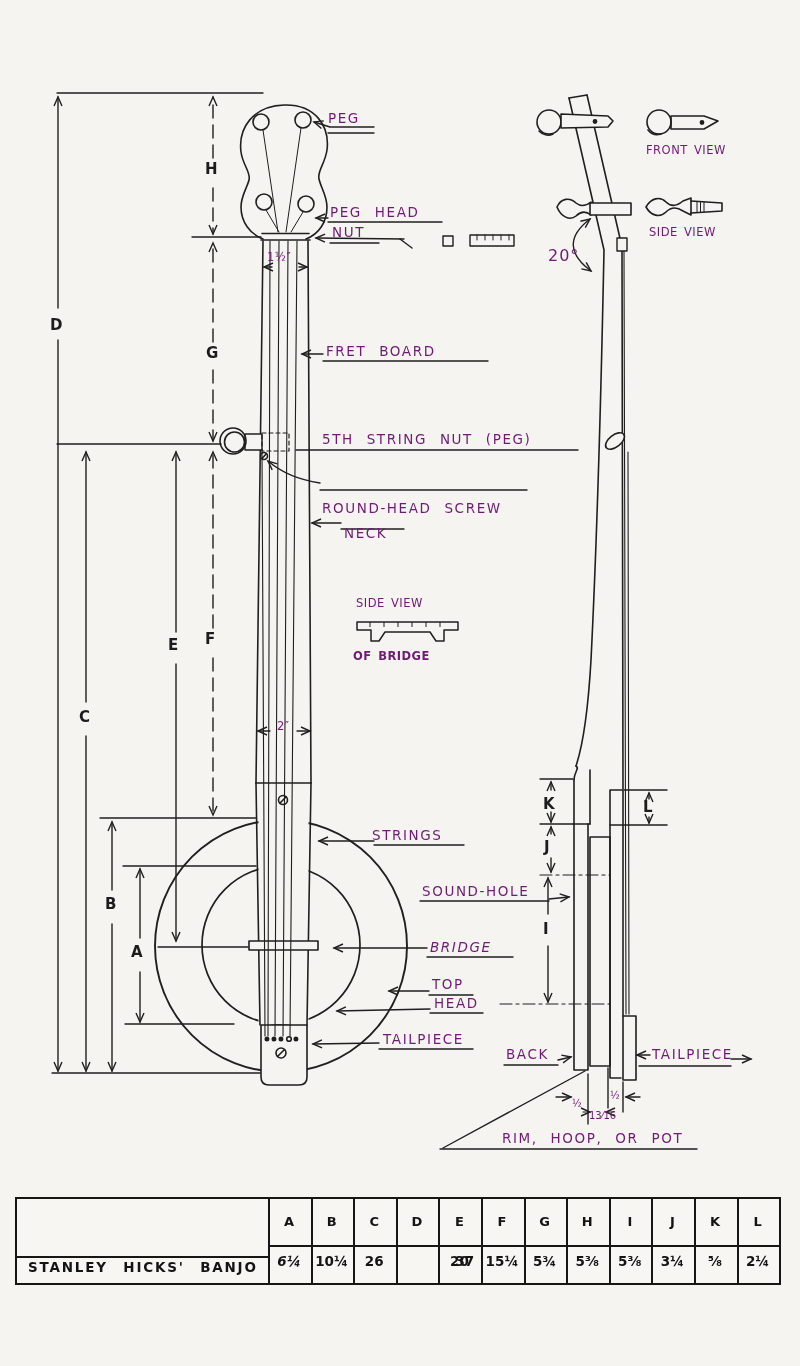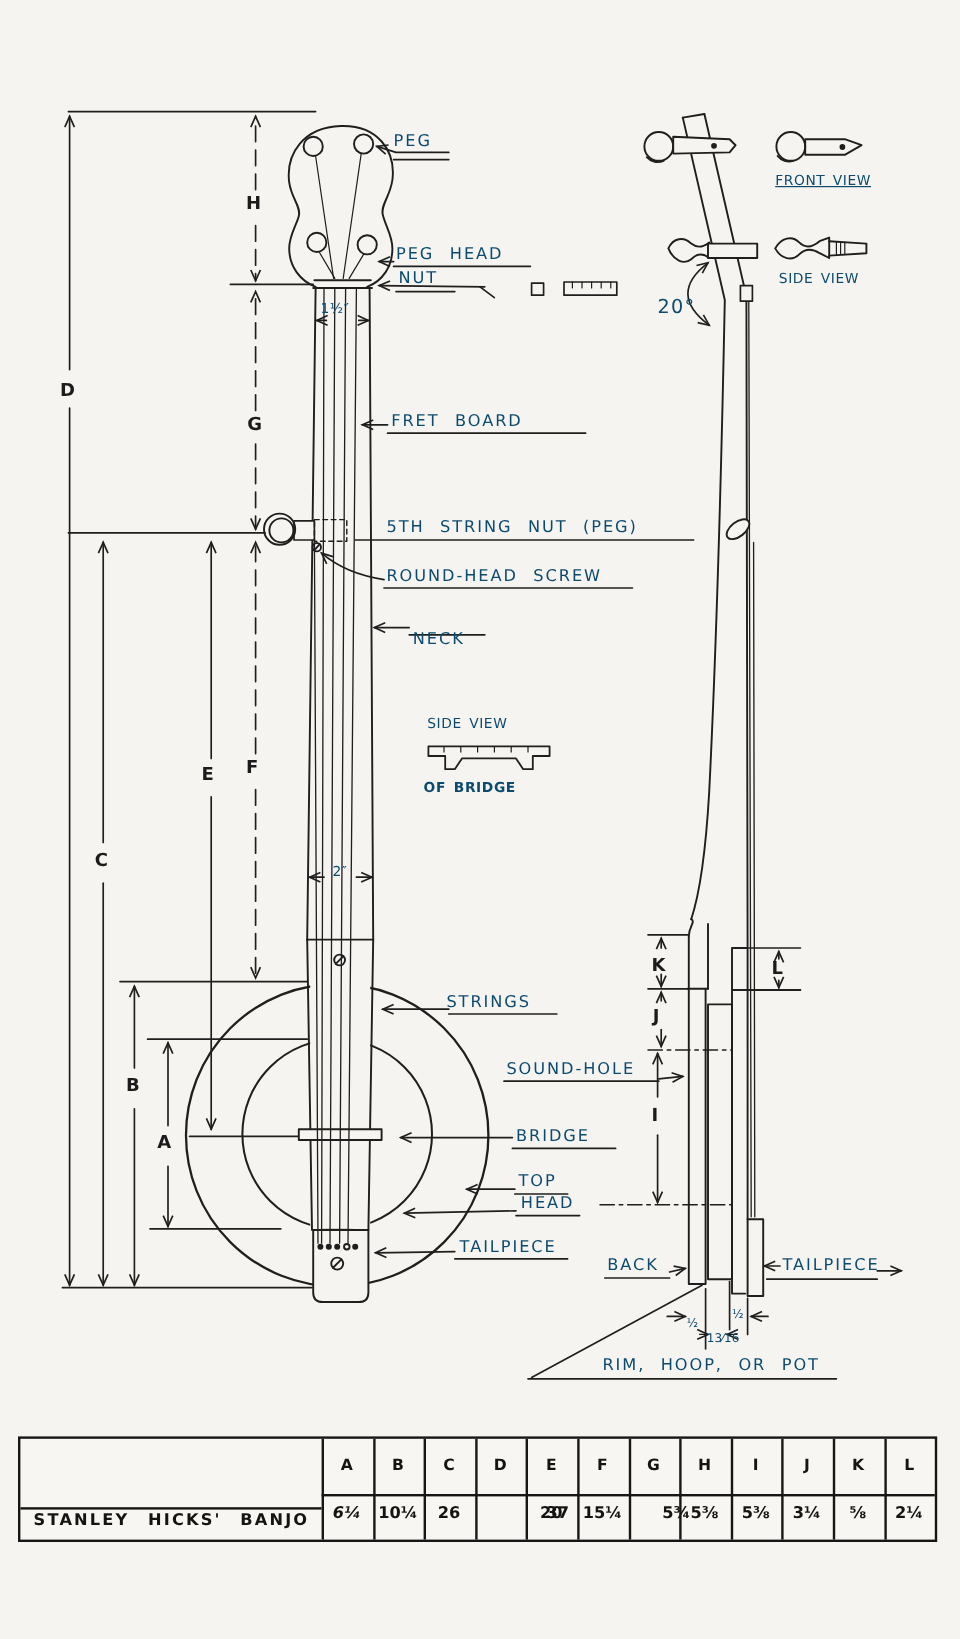--- a/index.html
+++ b/index.html
@@ -1,20 +1,20 @@
 <!DOCTYPE html>
 <html><head>
 <meta charset="utf-8">
 <style>
   html,body{margin:0;padding:0;background:#e8e7e3;}
   .sheet{position:relative;width:800px;height:1366px;background:#f5f4f0;overflow:hidden;
          font-family:"DejaVu Sans",sans-serif;color:#1f1f1f;}
   svg.linework{position:absolute;left:0;top:0;}
   .lbl{position:absolute;font-size:13.5px;letter-spacing:1.6px;word-spacing:7px;white-space:nowrap;
-       color:#0c4a6e;}
+       color:#701a75;}
   .sm{font-size:11.5px;letter-spacing:0.5px;word-spacing:2px;}
   .xs{font-size:10px;letter-spacing:0;}
   .dim{position:absolute;font-size:15px;font-weight:bold;letter-spacing:0;color:#1c1c1c;}
   .deg{font-size:16px;letter-spacing:1px;}
   
   .dtable{position:absolute;left:15px;top:1197px;width:762px;height:84px;
           border:2.5px solid #161616;background:#f7f6f2;}
   .tv{position:absolute;top:0;bottom:0;width:0;border-left:2px solid #161616;}
   .th-div{position:absolute;left:251px;right:0;top:46px;height:0;border-top:2.5px solid #161616;}
   .tl-div{position:absolute;left:0;width:251px;top:57px;height:0;border-top:2.5px solid #161616;}
@@ -261,42 +261,42 @@
     <path d="M614,1112 L606,1112" marker-end="url(#ah)" stroke-width="1.1"></path>
   </g>
 </svg>
 
 <span class="lbl" style="left:328px;top:110px;">PEG</span>
 <span class="lbl" style="left:330px;top:204px;">PEG HEAD</span>
 <span class="lbl" style="left:332px;top:224px;">NUT</span>
 <span class="lbl sm" style="left:267px;top:250px;">1½″</span>
 <span class="lbl" style="left:326px;top:343px;">FRET BOARD</span>
 <span class="lbl" style="left:322px;top:431px;">5TH STRING NUT (PEG)</span>
-<span class="lbl" style="left:322px;top:472px;">ROUND-HEAD SCREW</span>
+<span class="lbl" style="left:322px;top:500px;">ROUND-HEAD SCREW</span>
 <span class="lbl" style="left:344px;top:511px;margin-top:14px;">NECK</span>
 <span class="lbl sm" style="left:356px;top:596px;">SIDE VIEW</span>
 <span class="lbl sm" style="left:353px;top:649px;font-weight:bold;">OF BRIDGE</span>
 <span class="lbl sm" style="left:277px;top:719px;">2″</span>
 <span class="lbl" style="left:372px;top:827px;">STRINGS</span>
 <span class="lbl" style="left:422px;top:883px;">SOUND-HOLE</span>
-<span class="lbl" style="left:430px;top:939px;">BRIDGE</span>
+<span class="lbl" style="left:430px;top:939px;font-style:italic;">BRIDGE</span>
 <span class="lbl" style="left:432px;top:976px;">TOP</span>
 <span class="lbl" style="left:434px;top:995px;">HEAD</span>
 <span class="lbl" style="left:383px;top:1031px;">TAILPIECE</span>
 
 <span class="dim" style="left:50px;top:316px;">D</span>
 <span class="dim" style="left:79px;top:708px;">C</span>
 <span class="dim" style="left:168px;top:636px;">E</span>
 <span class="dim" style="left:205px;top:630px;">F</span>
 <span class="dim" style="left:206px;top:344px;">G</span>
 <span class="dim" style="left:205px;top:160px;">H</span>
 <span class="dim" style="left:105px;top:895px;">B</span>
 <span class="dim" style="left:131px;top:943px;">A</span>
 
-<span class="lbl sm" style="left:646px;top:143px;text-decoration:underline;">FRONT VIEW</span>
+<span class="lbl sm" style="left:646px;top:143px;">FRONT VIEW</span>
 <span class="lbl sm" style="left:649px;top:225px;">SIDE VIEW</span>
 <span class="lbl deg" style="left:548px;top:246px;">20°</span>
 <span class="lbl" style="left:506px;top:1046px;">BACK</span>
 <span class="lbl" style="left:652px;top:1046px;">TAILPIECE</span>
 <span class="lbl" style="left:502px;top:1130px;">RIM, HOOP, OR POT</span>
 
 <span class="dim" style="left:543px;top:795px;">K</span>
 <span class="dim" style="left:544px;top:838px;">J</span>
 <span class="dim" style="left:543px;top:920px;">I</span>
 <span class="dim" style="left:643px;top:798px;">L</span>
@@ -333,21 +333,21 @@
   <span class="tcell" style="left:638.4px;top:15px;">J</span>
   <span class="tcell" style="left:681px;top:15px;">K</span>
   <span class="tcell" style="left:723.6px;top:15px;">L</span>
 
   <span class="tval" style="left:251px;top:54px;font-style:italic;">6¼</span>
   <span class="tval" style="left:293.6px;top:54px;">10¼</span>
   <span class="tval" style="left:336.2px;top:54px;">26</span>
   <span class="tval" style="left:378.8px;top:54px;padding-left:48px;">37</span>
   <span class="tval" style="left:421.4px;top:54px;">20</span>
   <span class="tval" style="left:464px;top:54px;">15¼</span>
-  <span class="tval" style="left:506.6px;top:54px;margin-left:19px;">5¾</span>
+  <span class="tval" style="left:506.6px;top:54px;">5¾</span>
   <span class="tval" style="left:549.2px;top:54px;">5⅜</span>
   <span class="tval" style="left:591.8px;top:54px;">5⅜</span>
   <span class="tval" style="left:634.4px;top:54px;">3¼</span>
   <span class="tval" style="left:677px;top:54px;">⅝</span>
   <span class="tval" style="left:719.6px;top:54px;">2¼</span>
 
   <span class="trowlabel">STANLEY HICKS' BANJO</span>
 </div>
 
 </div>

